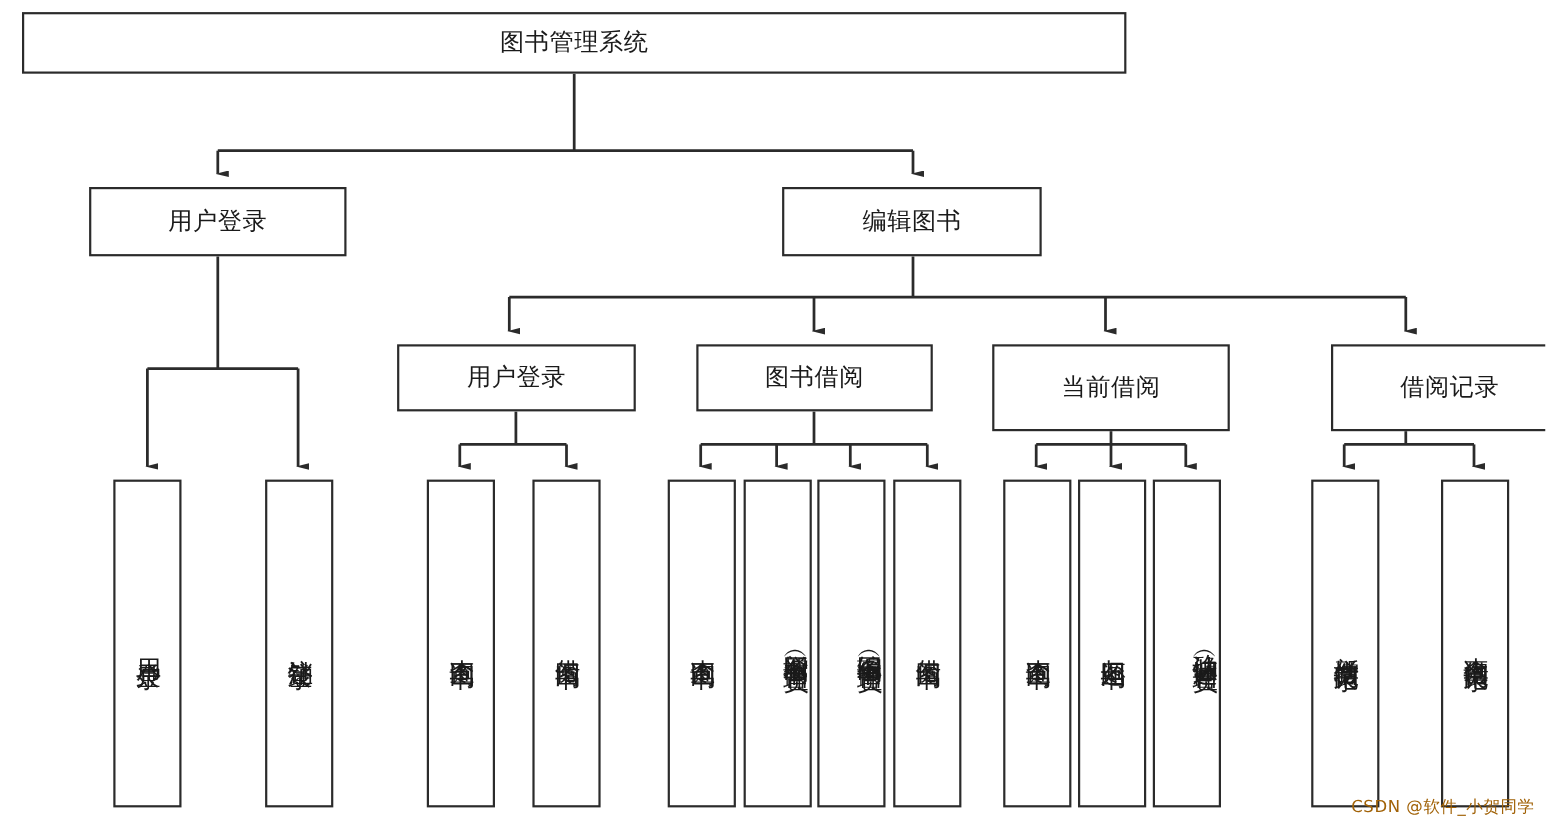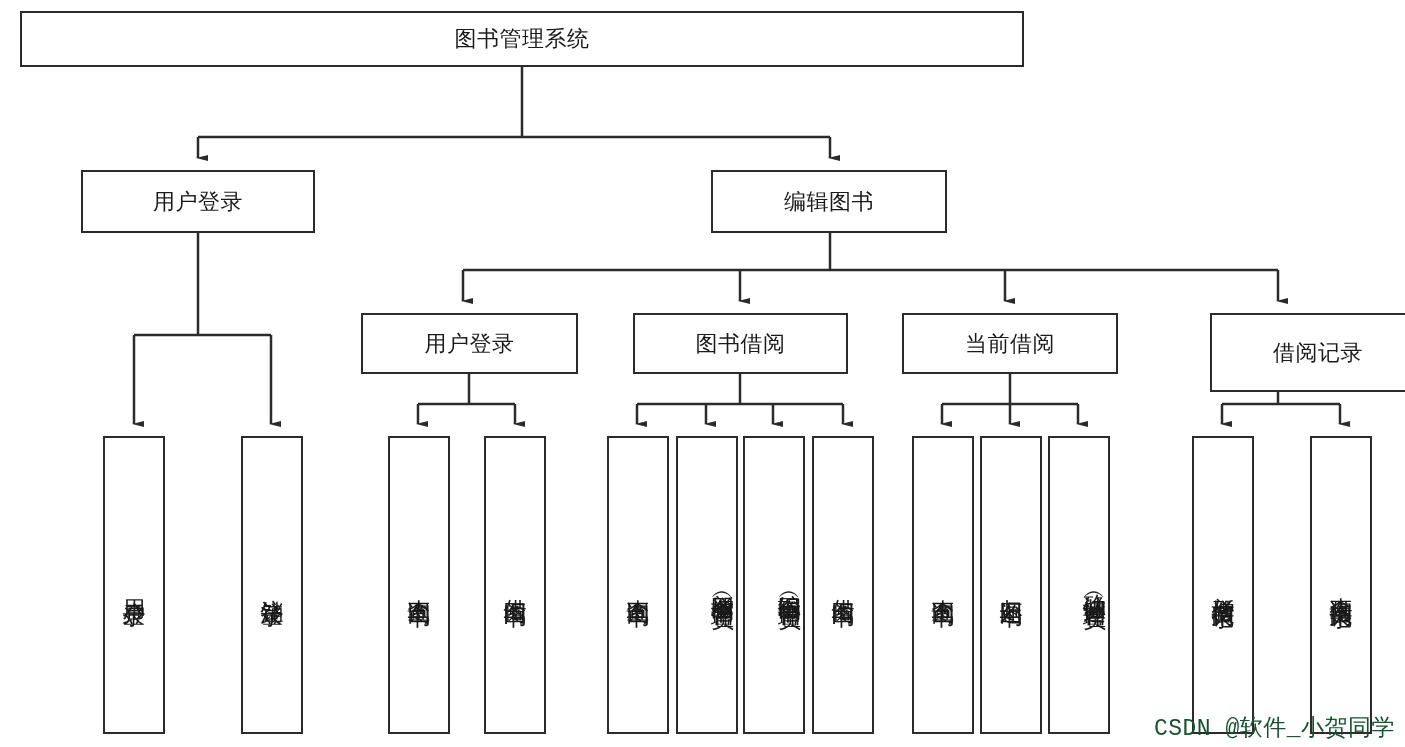--- a/index.html
+++ b/index.html
@@ -51,25 +51,24 @@
     left: 0;
     top: 0;
     width: 1405px;
     height: 747px;
     pointer-events: none;
   }
   .watermark {
     position: absolute;
     right: 10px;
     bottom: 4px;
-    font-size: 23px;
-    color: #14532d;
+    font-size: 15px;
+    color: #a16207;
     letter-spacing: 0.5px;
     white-space: nowrap;
-    font-family: Liberation Mono, monospace;
   }
 </style>
 </head>
 <body>
 
 <div id="canvas">
 
   <svg id="wires" viewBox="0 0 1405 747">
     <defs>
       <marker id="arrow" markerWidth="10" markerHeight="12" refX="3" refY="10" orient="auto" markerUnits="userSpaceOnUse">
@@ -130,21 +129,21 @@
   <div class="node horiz" style="left:711px; top:170px; width:236px; height:63px;">
     <span class="label">编辑图书</span>
   </div>
 
   <div class="node horiz" style="left:361px; top:313px; width:217px; height:61px;">
     <span class="label">用户登录</span>
   </div>
   <div class="node horiz" style="left:633px; top:313px; width:215px; height:61px;align-items:center;">
     <span class="label">图书借阅</span>
   </div>
-  <div class="node horiz" style="left:902px; top:313px; width:216px; height:61px;">
+  <div class="node horiz" style="left:902px; top:313px; width:216px; height:79px;">
     <span class="label">当前借阅</span>
   </div>
   <div class="node horiz" style="left:1171px; top:313px; width:216px; height:79px;margin-left:39px;">
     <span class="label">借阅记录</span>
   </div>
 
   <div class="node vert" style="left:103px; top:436px; width:62px; height:298px;">
     <span class="label">用户登录</span>
   </div>
   <div class="node vert" style="left:241px; top:436px; width:62px; height:298px;">

